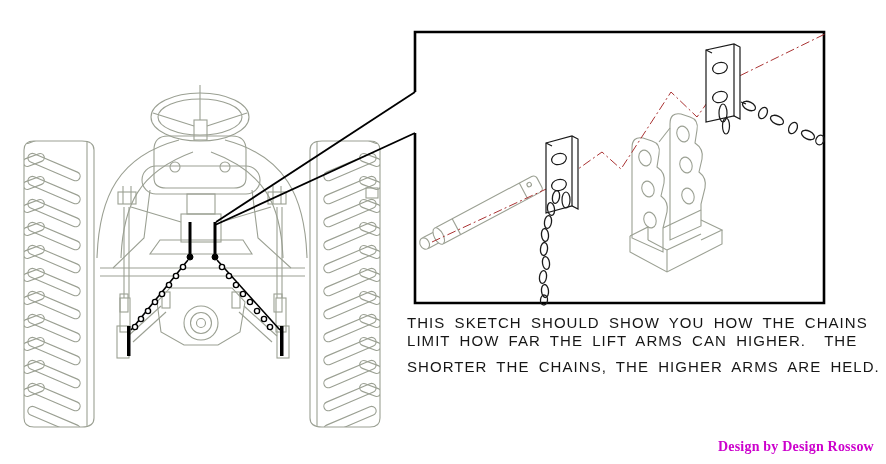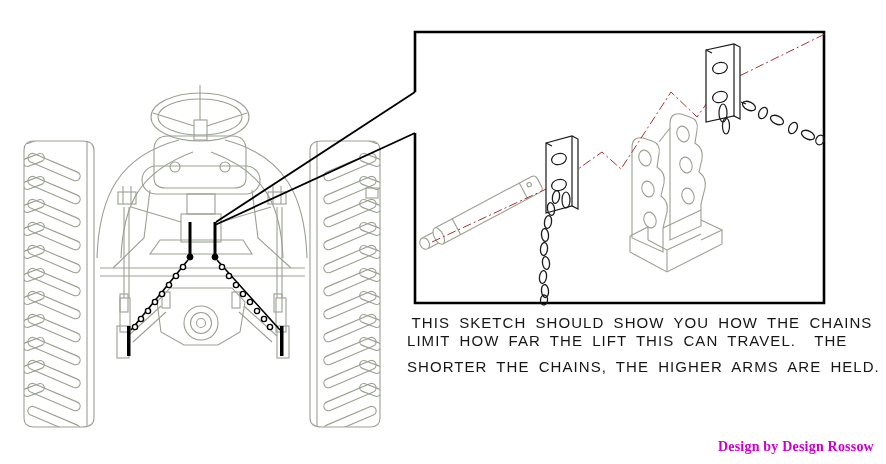--- a/index.html
+++ b/index.html
@@ -2,21 +2,21 @@
 <html><head>
 <meta charset="utf-8">
 <style>
   html,body{margin:0;padding:0;background:#fff;}
   #stage{position:relative;width:886px;height:464px;background:#ffffff;overflow:hidden;
          font-family:"Liberation Sans",sans-serif;}
   #drawing{position:absolute;left:0;top:0;}
   .caption{position:absolute;left:407px;width:470px;color:#161616;
            font-family:"Liberation Sans",sans-serif;font-size:15px;font-weight:400;
            letter-spacing:1.05px;word-spacing:4px;white-space:pre;}
-  #cap1{top:314px;text-align:center;} #cap2{top:332px;} #cap3{top:358px;}
+  #cap1{top:314px;} #cap2{top:332px;} #cap3{top:358px;}
   .credit{position:absolute;left:718px;top:439px;color:#cc00cc;
           font-family:"Liberation Serif",serif;font-size:14px;font-weight:bold;
           letter-spacing:0.2px;white-space:pre;}
 </style>
 </head>
 <body>
 
 <div id="stage">
 
 <svg id="drawing" width="886" height="464" viewBox="0 0 886 464">
@@ -251,18 +251,18 @@
         <ellipse cx="793" cy="128" rx="4" ry="6" transform="rotate(26 793 128)"></ellipse>
         <ellipse cx="808" cy="135" rx="7" ry="4" transform="rotate(26 808 135)"></ellipse>
         <ellipse cx="820" cy="140" rx="4" ry="5" transform="rotate(26 820 140)"></ellipse>
         <line x1="741" y1="102" x2="746" y2="104"></line>
       </g>
     </g>
   </g>
 </svg>
 
 <div class="caption" id="cap1">THIS SKETCH SHOULD SHOW YOU HOW THE CHAINS</div>
-<div class="caption" id="cap2">LIMIT HOW FAR THE LIFT THIS CAN TRAVEL.  THE</div>
+<div class="caption" id="cap2">LIMIT HOW FAR THE LIFT ARMS CAN HIGHER.  THE</div>
 <div class="caption" id="cap3">SHORTER THE CHAINS, THE HIGHER ARMS ARE HELD.</div>
 
 <div class="credit">Design by Design Rossow</div>
 
 </div>
 
 </body></html>

